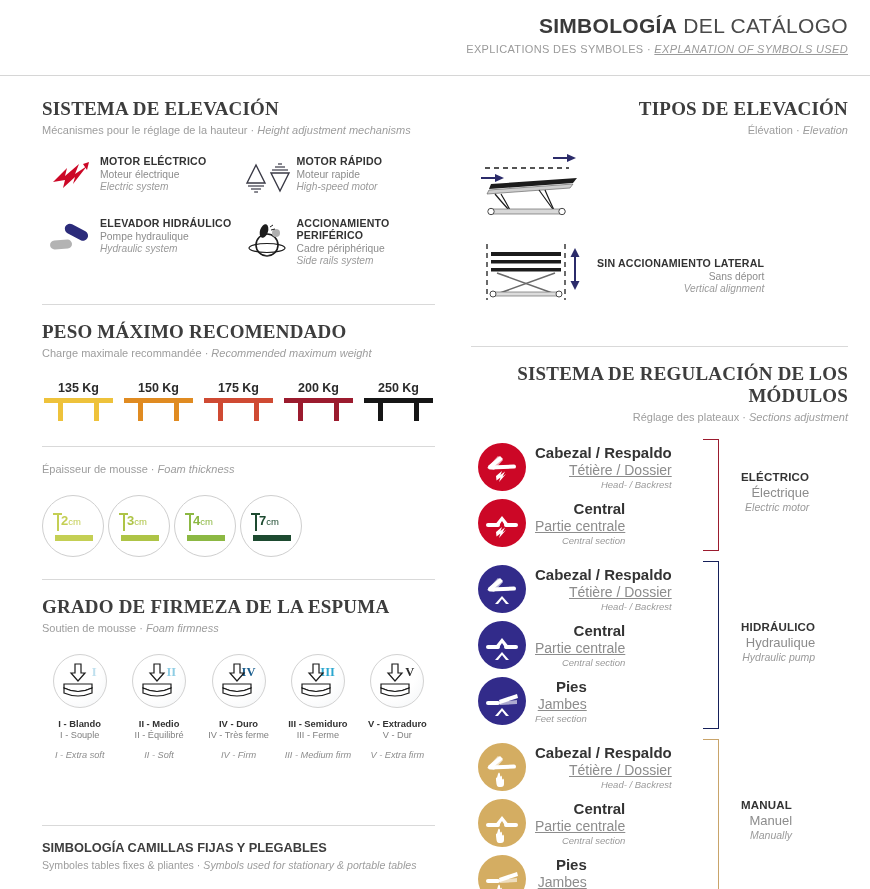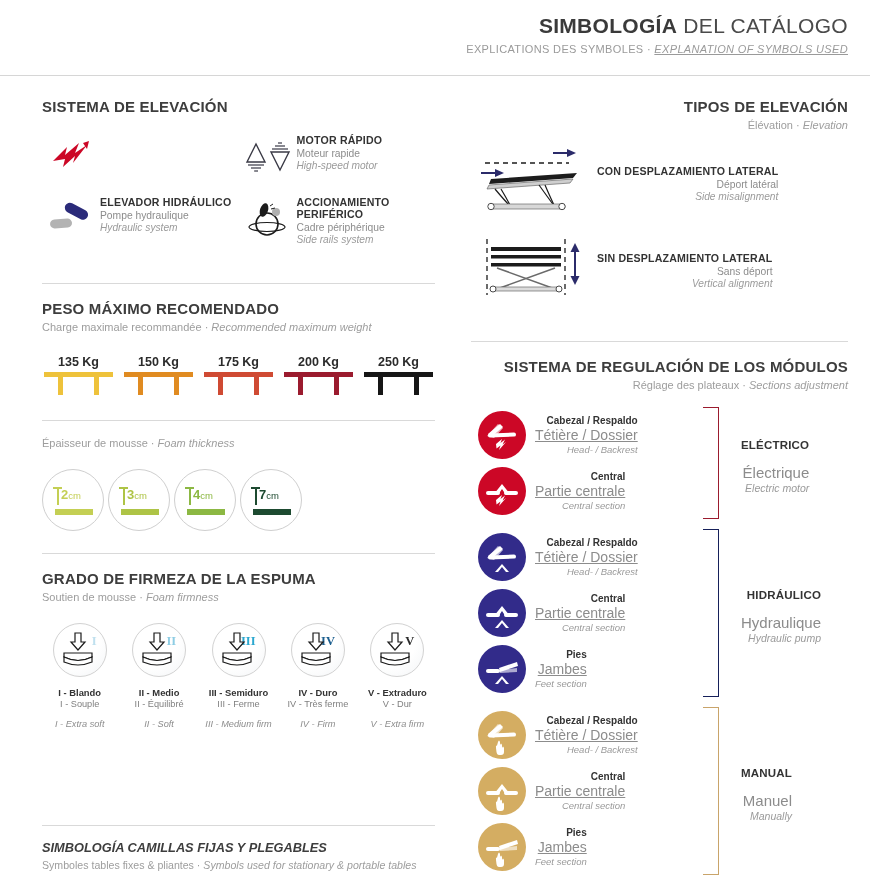--- a/index.html
+++ b/index.html
@@ -20,21 +20,21 @@
   .header-sub i { font-style: italic; text-decoration: underline; }
   .header-rule { height: 1px; background: #d6d6d6; margin: 10px 0 0 0; }
 
   
   .cols { display: flex; padding: 0; }
   .col-left  { width: 455px; padding: 0 20px 0 42px; }
   .col-right { width: 415px; padding: 0 22px 0 16px; text-align: right; }
 
   .sec { padding-top: 22px; }
   .sec-rule { height: 1px; background: #d9d9d9; margin-bottom: 16px; }
-  .sec-title { font-size: 15px; font-weight: 700; color: #3d3d3d; letter-spacing: .2px; }
+  .sec-title { font-size: 19px; font-weight: 700; color: #3d3d3d; letter-spacing: .2px; font-family: Liberation Serif, serif; }
   .sec-sub { font-size: 11px; color: #9d9d9d; margin-top: 4px; }
   .sec-sub i { font-style: italic; }
 
   
   .item-grid { display: flex; flex-wrap: wrap; margin-top: 18px; }
   .item { display: flex; width: 50%; margin-bottom: 16px; align-items: flex-start; }
   .item-ico { width: 58px; flex: none; display: flex; align-items: center; justify-content: center; padding-top: 2px; }
   .item-txt { padding-top: 1px; }
   .t1 { font-size: 10.6px; font-weight: 700; color: #333; letter-spacing: .2px; }
   .t2 { font-size: 10.3px; color: #8c8c8c; margin-top: 2px; }
@@ -78,37 +78,37 @@
   .f2 { font-size: 9.2px; color: #7f7f7f; margin-top: 1px; }
   .f3 { font-size: 9.2px; color: #8d8d8d; font-style: italic; margin-top: 10px; }
 
   
   .modules { display: flex; margin-top: 16px; position: relative; }
   .mod-col { width: 232px; flex: none; }
   .mod-group { }
   .mod-row { display: flex; align-items: center; height: 56px; }
   .mod-ico { width: 56px; height: 50px; flex: none; }
   .mod-txt { padding-left: 8px; }
-  .m1 { font-size: 10px; font-weight: 700; color: #333; }
+  .m1 { font-size: 15px; font-weight: 700; color: #333; }
   .m2 { font-size: 14px; color: #8c8c8c; margin-top: 1px; text-decoration: underline; }
   .m3 { font-size: 9.5px; color: #9a9a9a; font-style: italic; margin-top: 1px; }
 
   .brk-col { width: 175px; flex: none; position: relative; }
   .brk { position: absolute; left: 0; width: 16px; }
   .brk-lbl { position: absolute; left: 38px; }
   .b1 { font-size: 11.5px; font-weight: 700; color: #333; letter-spacing: .2px; }
-  .b2 { font-size: 15px; color: #8c8c8c; margin-top: 13px; }
+  .b2 { font-size: 13px; color: #8c8c8c; margin-top: 2px; }
   .b3 { font-size: 10.5px; color: #9a9a9a; font-style: italic; margin-top: 1px; }
 
   
   .bottom { display: flex; position: absolute; left: 0; right: 0; bottom: 18px; }
   .bot-left  { width: 455px; padding: 0 20px 0 42px; }
   .bot-right { width: 415px; padding: 0 22px 0 16px; }
   .bot-rule { height: 1px; background: #d9d9d9; margin-bottom: 14px; }
-  .bot-title { font-size: 12.8px; font-weight: 700; color: #3d3d3d; font-style: italic; }
+  .bot-title { font-size: 12.8px; font-weight: 700; color: #3d3d3d; }
   .bot-sub { font-size: 10.6px; color: #9d9d9d; margin-top: 4px; }
   .bot-sub i { font-style: italic; }
 </style>
 </head>
 <body>
 
 <div class="header">
   <div class="header-title">
     <b>SIMBOLOGÍA</b><span> DEL CATÁLOGO</span>
   </div>
@@ -117,29 +117,37 @@
   </div>
 </div>
 <div class="header-rule"></div>
 
 <div class="cols">
 
   <div class="col-left">
 
     <div class="sec">
       <div class="sec-title">SISTEMA DE ELEVACIÓN</div>
+      <div class="sec-sub">
+        <span>Mécanismes pour le réglage de la hauteur · </span><i>Height adjustment mechanisms</i>
+      </div>
 
       <div class="item-grid">
 
         <div class="item">
           <div class="item-ico">
             <svg width="44" height="44" viewBox="0 0 44 44">
               <path d="M4 26 L18 12 L16 20 L30 8 L26 18 L38 10 L24 28 L26 21 L14 32 L16 24 Z" fill="#cc0726"></path>
               <path d="M34 8 L40 6 L38 14 Z" fill="#cc0726"></path>
             </svg>
+          </div>
+          <div class="item-txt">
+            <div class="t1">MOTOR ELÉCTRICO</div>
+            <div class="t2">Moteur électrique</div>
+            <div class="t3">Electric system</div>
           </div>
         </div>
 
         <div class="item">
           <div class="item-ico">
             <svg width="48" height="44" viewBox="0 0 48 44">
               <path d="M12 9 L21 27 L3 27 Z" fill="none" stroke="#3a3a46" stroke-width="1.4"></path>
               <line x1="4" y1="30" x2="20" y2="30" stroke="#3a3a46" stroke-width="1.2"></line>
               <line x1="7" y1="33" x2="17" y2="33" stroke="#3a3a46" stroke-width="1.2"></line>
               <line x1="10" y1="36" x2="14" y2="36" stroke="#3a3a46" stroke-width="1.2"></line>
@@ -309,43 +317,43 @@
                 <path d="M5 22 L33 22 L33 26 Q19 33 5 26 Z" fill="#fff" stroke="#1c1c1c" stroke-width="1.2"></path>
                 <path d="M5 26 Q19 33 33 26 L33 31 Q19 37 5 31 Z" fill="#fff" stroke="#1c1c1c" stroke-width="1.2"></path>
               </svg>
             </div>
             <div class="f1">II - Medio</div>
             <div class="f2">II - Équilibré</div>
             <div class="f3">II - Soft</div>
           </div>
           <div class="firm">
             <div class="firm-circ">
+              <div class="firm-rn" style="color:#1c5f8f">IV</div>
+              <svg width="40" height="40" viewBox="0 0 40 40" style="position:absolute;left:5px;top:7px;">
+                <path d="M16 2 L22 2 L22 11 L26 11 L19 19 L12 11 L16 11 Z" fill="#fff" stroke="#1c1c1c" stroke-width="1.2"></path>
+                <path d="M5 22 L33 22 L33 26 Q19 33 5 26 Z" fill="#fff" stroke="#1c1c1c" stroke-width="1.2"></path>
+                <path d="M5 26 Q19 33 33 26 L33 31 Q19 37 5 31 Z" fill="#fff" stroke="#1c1c1c" stroke-width="1.2"></path>
+              </svg>
+            </div>
+            <div class="f1">IV - Duro</div>
+            <div class="f2">IV - Très ferme</div>
+            <div class="f3">IV - Firm</div>
+          </div>
+          <div class="firm">
+            <div class="firm-circ">
               <div class="firm-rn" style="color:#2ba7cf">III</div>
               <svg width="40" height="40" viewBox="0 0 40 40" style="position:absolute;left:5px;top:7px;">
                 <path d="M16 2 L22 2 L22 11 L26 11 L19 19 L12 11 L16 11 Z" fill="#fff" stroke="#1c1c1c" stroke-width="1.2"></path>
                 <path d="M5 22 L33 22 L33 26 Q19 33 5 26 Z" fill="#fff" stroke="#1c1c1c" stroke-width="1.2"></path>
                 <path d="M5 26 Q19 33 33 26 L33 31 Q19 37 5 31 Z" fill="#fff" stroke="#1c1c1c" stroke-width="1.2"></path>
               </svg>
             </div>
             <div class="f1">III - Semiduro</div>
             <div class="f2">III - Ferme</div>
             <div class="f3">III - Medium firm</div>
-          </div>
-          <div class="firm">
-            <div class="firm-circ">
-              <div class="firm-rn" style="color:#1c5f8f">IV</div>
-              <svg width="40" height="40" viewBox="0 0 40 40" style="position:absolute;left:5px;top:7px;">
-                <path d="M16 2 L22 2 L22 11 L26 11 L19 19 L12 11 L16 11 Z" fill="#fff" stroke="#1c1c1c" stroke-width="1.2"></path>
-                <path d="M5 22 L33 22 L33 26 Q19 33 5 26 Z" fill="#fff" stroke="#1c1c1c" stroke-width="1.2"></path>
-                <path d="M5 26 Q19 33 33 26 L33 31 Q19 37 5 31 Z" fill="#fff" stroke="#1c1c1c" stroke-width="1.2"></path>
-              </svg>
-            </div>
-            <div class="f1">IV - Duro</div>
-            <div class="f2">IV - Très ferme</div>
-            <div class="f3">IV - Firm</div>
           </div>
           <div class="firm">
             <div class="firm-circ">
               <div class="firm-rn" style="color:#2b2b2b">V</div>
               <svg width="40" height="40" viewBox="0 0 40 40" style="position:absolute;left:5px;top:7px;">
                 <path d="M16 2 L22 2 L22 11 L26 11 L19 19 L12 11 L16 11 Z" fill="#fff" stroke="#1c1c1c" stroke-width="1.2"></path>
                 <path d="M5 22 L33 22 L33 26 Q19 33 5 26 Z" fill="#fff" stroke="#1c1c1c" stroke-width="1.2"></path>
                 <path d="M5 26 Q19 33 33 26 L33 31 Q19 37 5 31 Z" fill="#fff" stroke="#1c1c1c" stroke-width="1.2"></path>
               </svg>
             </div>
@@ -377,46 +385,41 @@
               <path d="M18 24 L27 28 L18 32 Z" fill="#2b2b6a"></path>
               <path d="M18 44 Q28 56 34 62" fill="none" stroke="#1c1c1c" stroke-width="1.2"></path>
               <path d="M24 44 Q30 54 34 62" fill="none" stroke="#1c1c1c" stroke-width="1.2"></path>
               <path d="M62 40 Q72 54 78 62" fill="none" stroke="#1c1c1c" stroke-width="1.2"></path>
               <path d="M68 40 Q74 54 78 62" fill="none" stroke="#1c1c1c" stroke-width="1.2"></path>
               <rect x="12" y="59" width="76" height="5" rx="2" fill="#d8d8d8" stroke="#6a6a6a" stroke-width=".7"></rect>
               <circle cx="14" cy="61.5" r="3.2" fill="#fff" stroke="#4a4a4a" stroke-width="1"></circle>
               <circle cx="85" cy="61.5" r="3.2" fill="#fff" stroke="#4a4a4a" stroke-width="1"></circle>
             </svg>
           </div>
-          <div class="elev-txt">
-            <div class="t1">CON DESPLAZAMIENTO LATERAL</div>
-            <div class="t2">Déport latéral</div>
-            <div class="t3">Side misalignment</div>
-          </div>
         </div>
         <div class="elev-row">
           <div class="elev-ico">
             <svg width="112" height="66" viewBox="0 0 112 66">
               <line x1="10" y1="4" x2="10" y2="60" stroke="#1c1c1c" stroke-width="1.3" stroke-dasharray="5,4"></line>
               <line x1="88" y1="4" x2="88" y2="60" stroke="#1c1c1c" stroke-width="1.3" stroke-dasharray="5,4"></line>
               <line x1="98" y1="14" x2="98" y2="44" stroke="#2b2b6a" stroke-width="2"></line>
               <path d="M98 8 L102.5 17 L93.5 17 Z" fill="#2b2b6a"></path>
               <path d="M98 50 L102.5 41 L93.5 41 Z" fill="#2b2b6a"></path>
               <rect x="14" y="12" width="70" height="4" fill="#1c1c1c"></rect>
               <rect x="14" y="20" width="70" height="3.5" fill="#1c1c1c"></rect>
               <rect x="14" y="28" width="70" height="3.5" fill="#1c1c1c"></rect>
               <line x1="20" y1="33" x2="78" y2="54" stroke="#6a6a6a" stroke-width="1.6"></line>
               <line x1="78" y1="33" x2="20" y2="54" stroke="#6a6a6a" stroke-width="1.6"></line>
               <rect x="14" y="52" width="70" height="4" rx="2" fill="#dcdcdc" stroke="#6a6a6a" stroke-width=".7"></rect>
               <circle cx="16" cy="54" r="3" fill="#fff" stroke="#4a4a4a" stroke-width="1"></circle>
               <circle cx="82" cy="54" r="3" fill="#fff" stroke="#4a4a4a" stroke-width="1"></circle>
             </svg>
           </div>
           <div class="elev-txt">
-            <div class="t1">SIN DESPLAZAMIENTO LATERAL</div>
+            <div class="t1">SIN ACCIONAMIENTO LATERAL</div>
             <div class="t2">Sans déport</div>
             <div class="t3">Vertical alignment</div>
           </div>
         </div>
       </div>
     </div>
 
     <div class="sec">
       <div class="sec-rule"></div>
       <div class="sec-title">SISTEMA DE REGULACIÓN DE LOS MÓDULOS</div>

